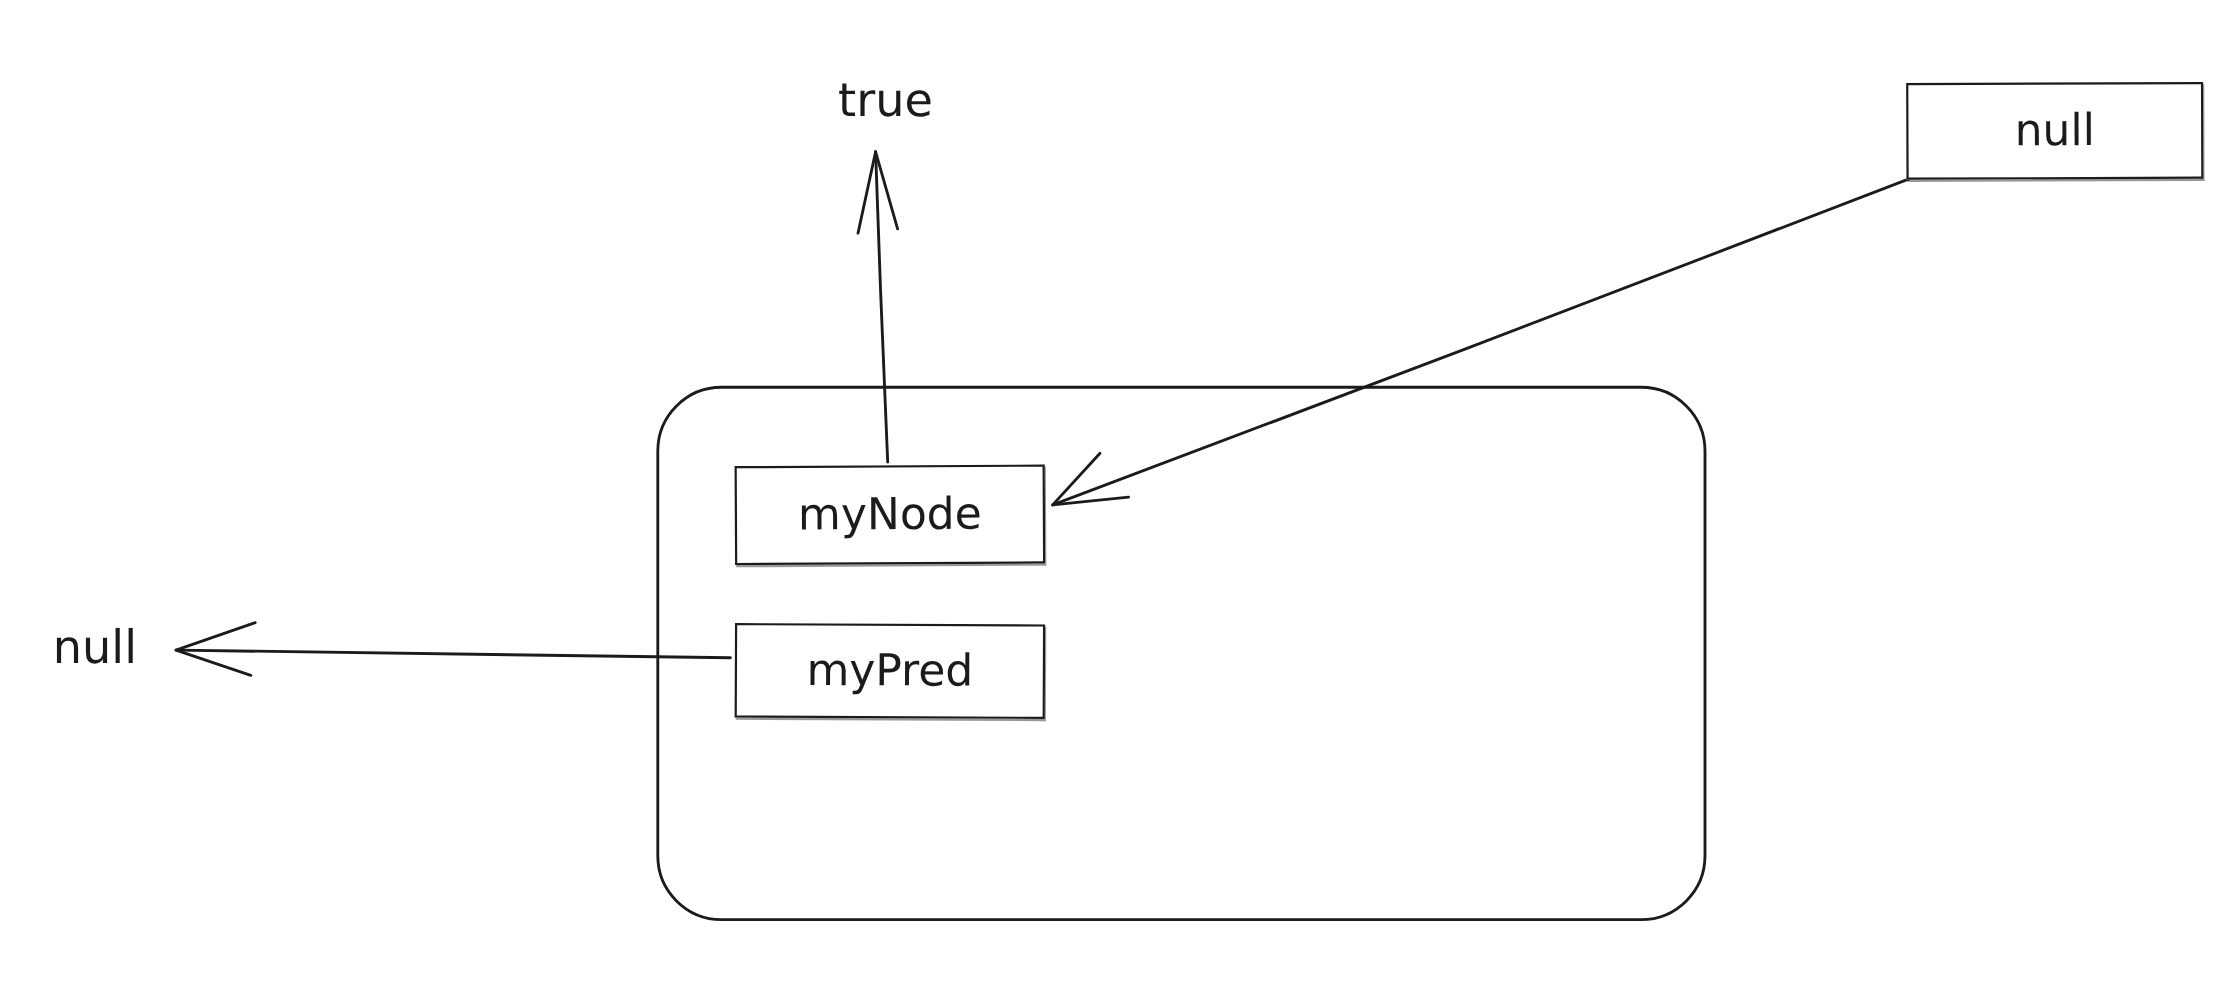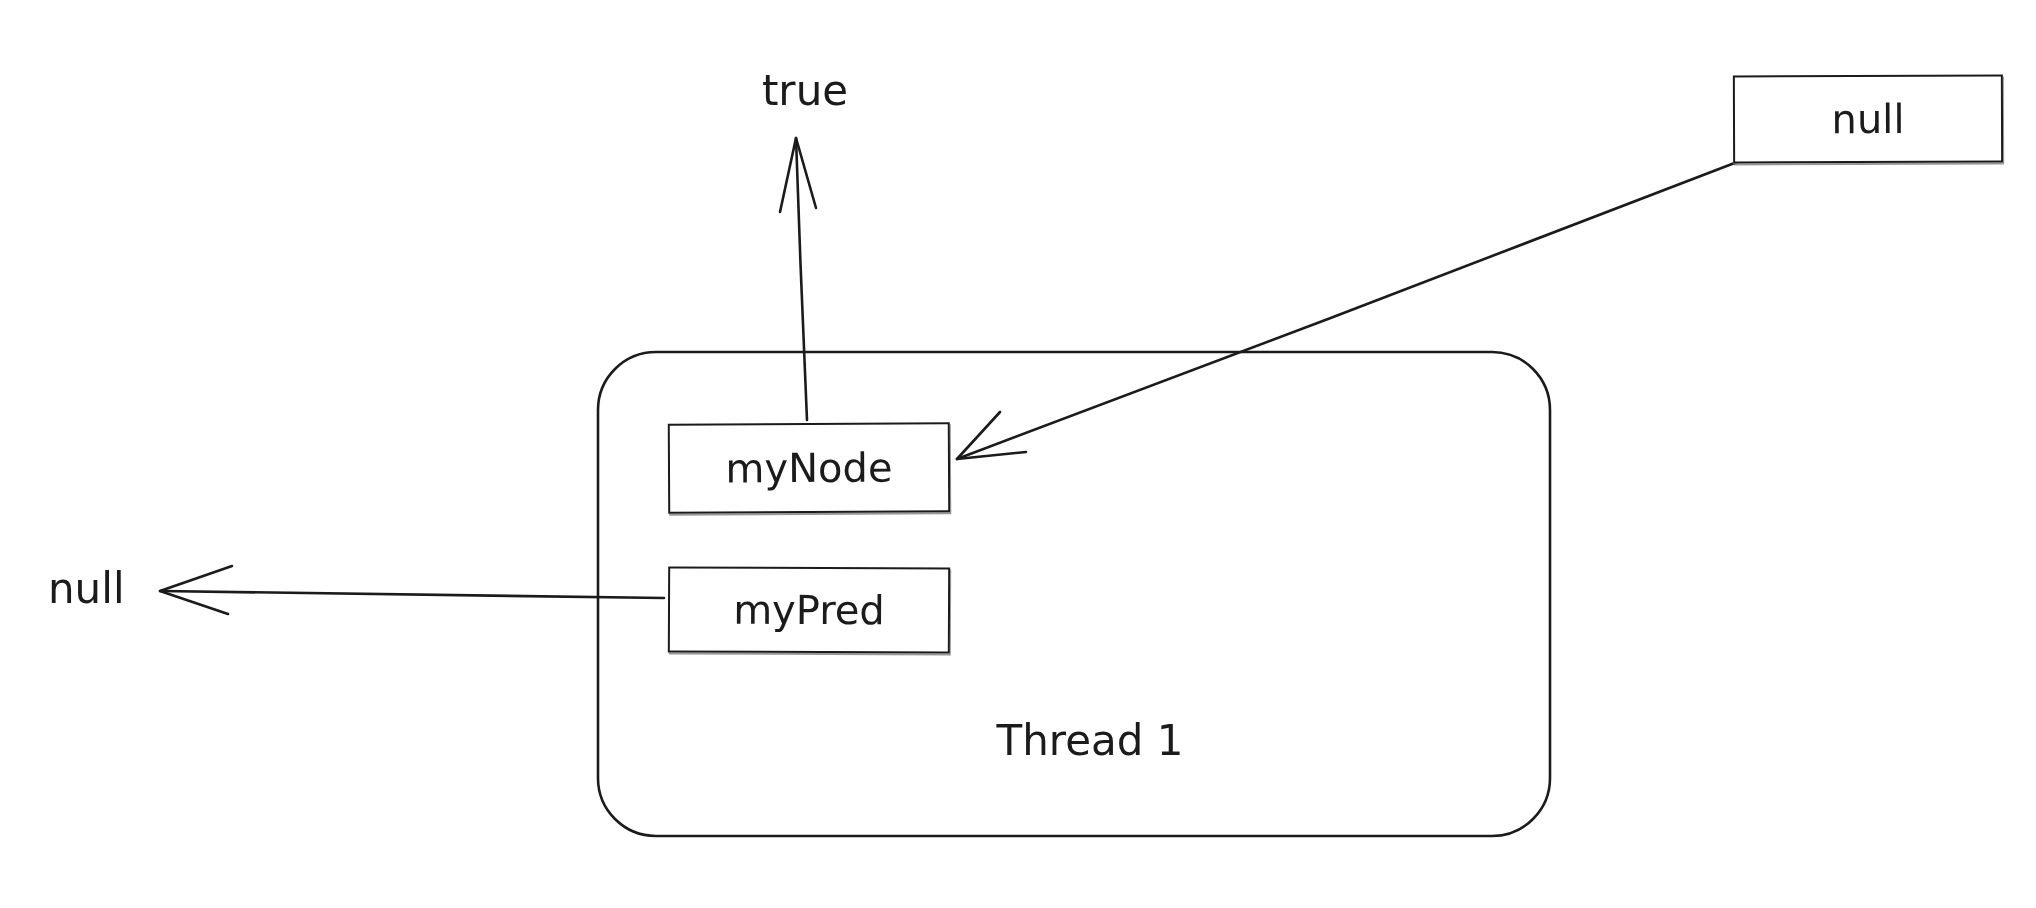--- a/index.html
+++ b/index.html
@@ -82,15 +82,14 @@
   </div>
 
   <div class="sketch-box" id="tail-box">
     <span>null</span>
   </div>
 
   <div class="free-label" id="true-label">true</div>
 
   <div class="free-label" id="null-label">null</div>
 
-  <div class="free-label" id="thread-label">Thread 1</div>
 
 </div>
 
 </body></html>

